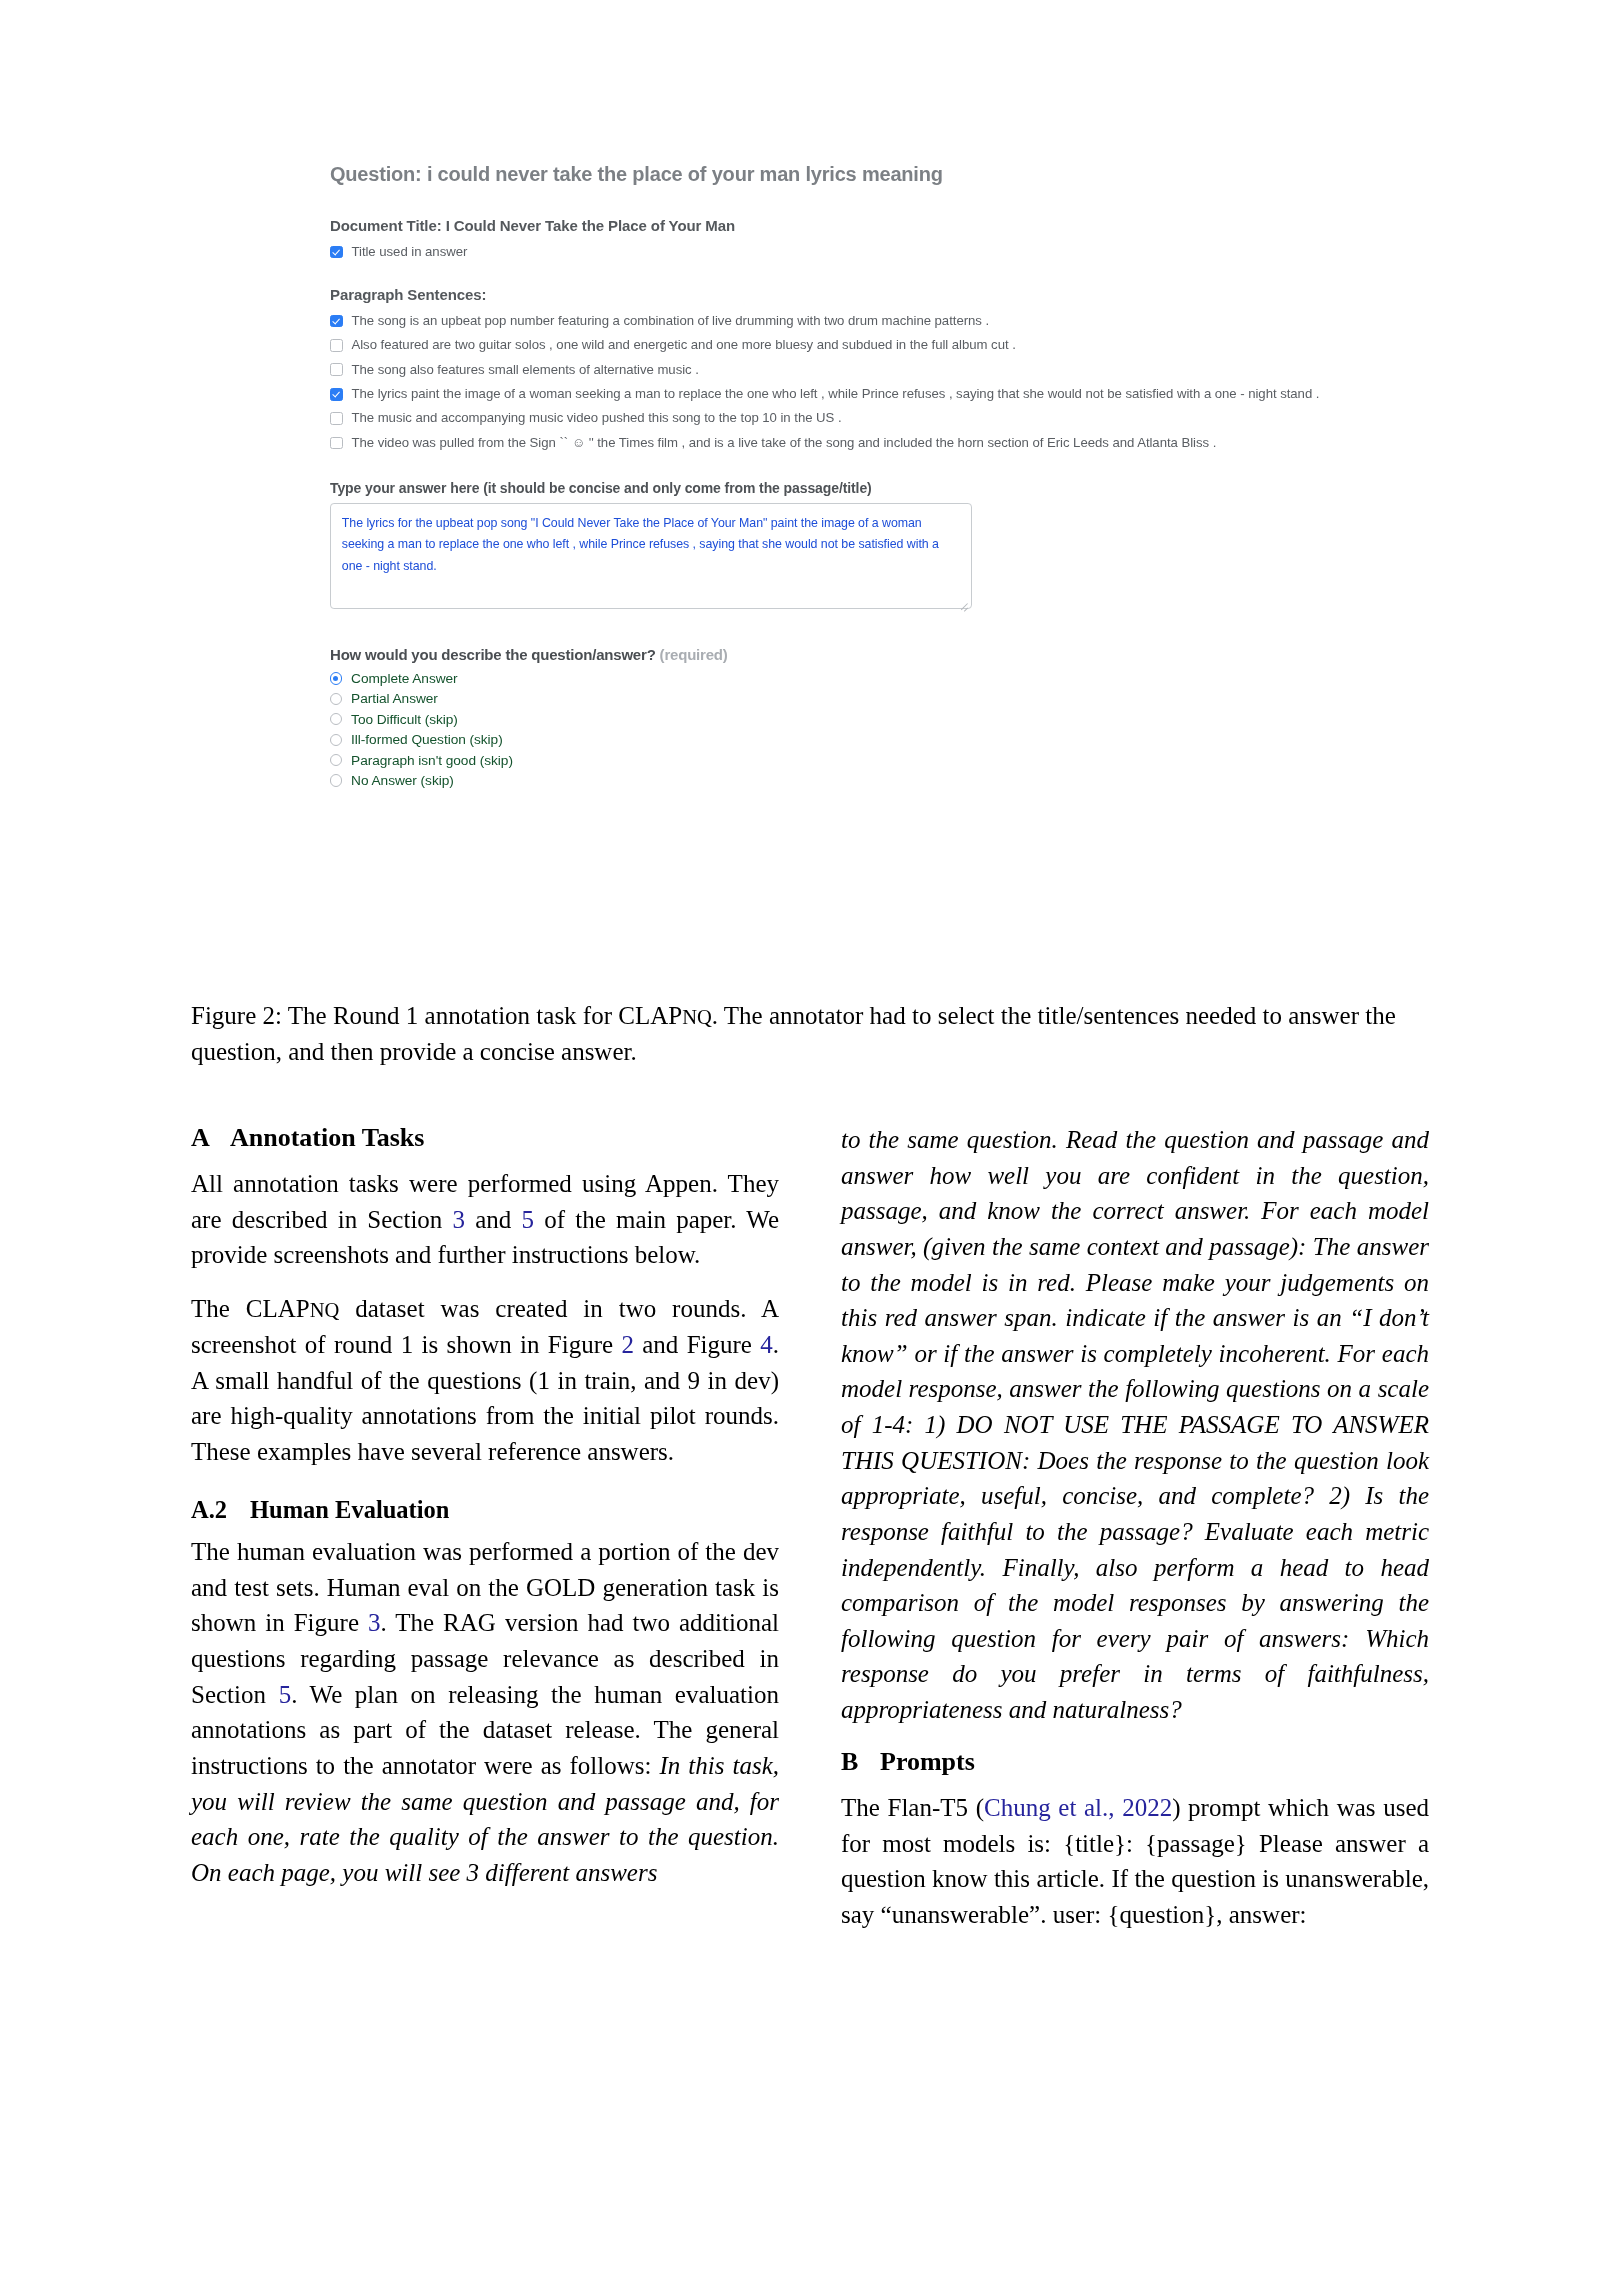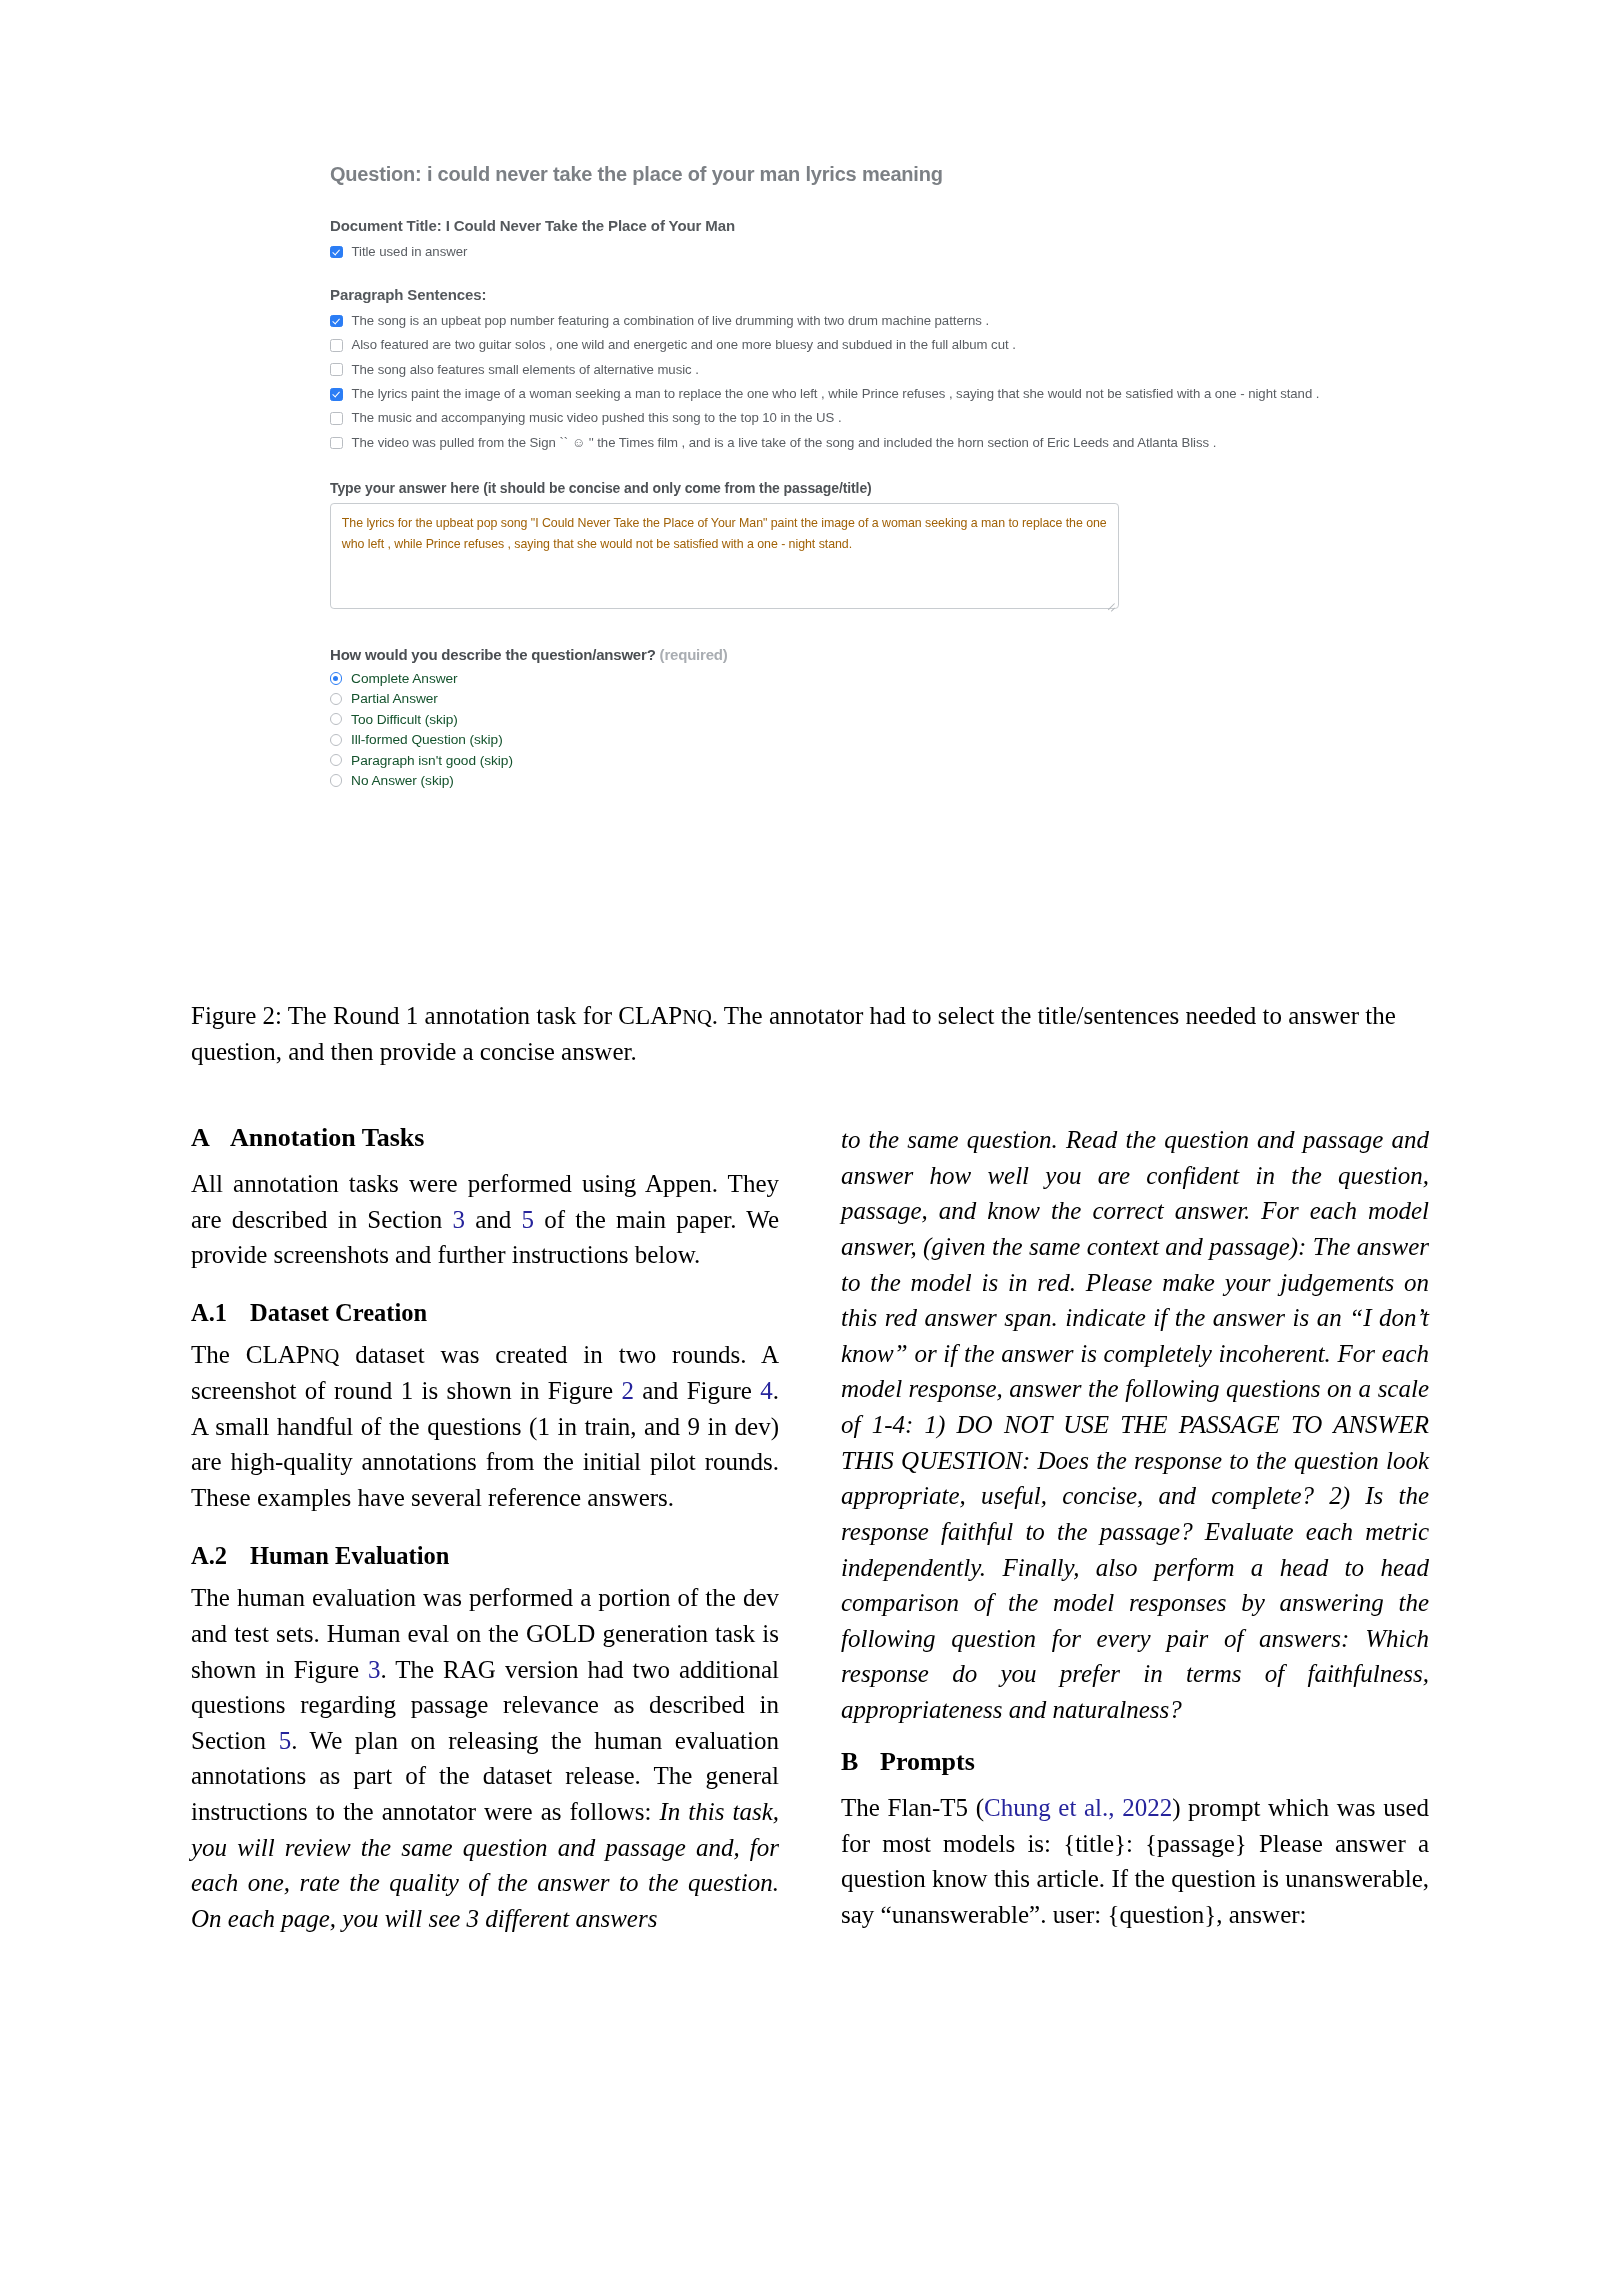--- a/index.html
+++ b/index.html
@@ -92,31 +92,31 @@
 
   
   .ta-label {
     font-size: 14px;
     font-weight: bold;
     color: #4e5256;
     margin: 29px 0 6.9px 0;
     letter-spacing: -0.1px;
   }
   .ta-box {
-    width: 789px;
+    width: 642px;
     height: 106px;
     box-sizing: border-box;
     border: 1.3px solid #c8ccd0;
     border-radius: 3.9px;
     background: #ffffff;
     padding: 8.8px 10.8px;
     position: relative;
     font-size: 12.4px;
     line-height: 1.72;
-    color: #a16207;
+    color: #1d4ed8;
     letter-spacing: -0.05px;
   }
   .ta-grip {
     position: absolute;
     right: 2.9px;
     bottom: 2.9px;
     width: 10.8px;
     height: 10.8px;
   }
   .ta-grip span {
@@ -308,23 +308,20 @@
 <div class="col left">
 
   <h2 class="head">
     <span class="num">A</span><span>Annotation Tasks</span>
   </h2>
 
   <p class="para">
     <span>All annotation tasks were performed using Appen. They are described in Section </span><span class="ref">3</span><span> and </span><span class="ref">5</span><span> of the main paper. We provide screenshots and further instructions below.</span>
   </p>
 
-  <h3 class="subhead">
-    <span class="num">A.1</span><span>Dataset Creation</span>
-  </h3>
 
   <p class="para">
     <span>The C</span><span>LAP</span><span class="sc-nq">NQ</span><span> dataset was created in two rounds. A screenshot of round 1 is shown in Figure </span><span class="ref">2</span><span> and Figure </span><span class="ref">4</span><span>. A small handful of the questions (1 in train, and 9 in dev) are high-quality annotations from the initial pilot rounds. These examples have several reference answers.</span>
   </p>
 
   <h3 class="subhead">
     <span class="num">A.2</span><span>Human Evaluation</span>
   </h3>
 
   <p class="para tight">

